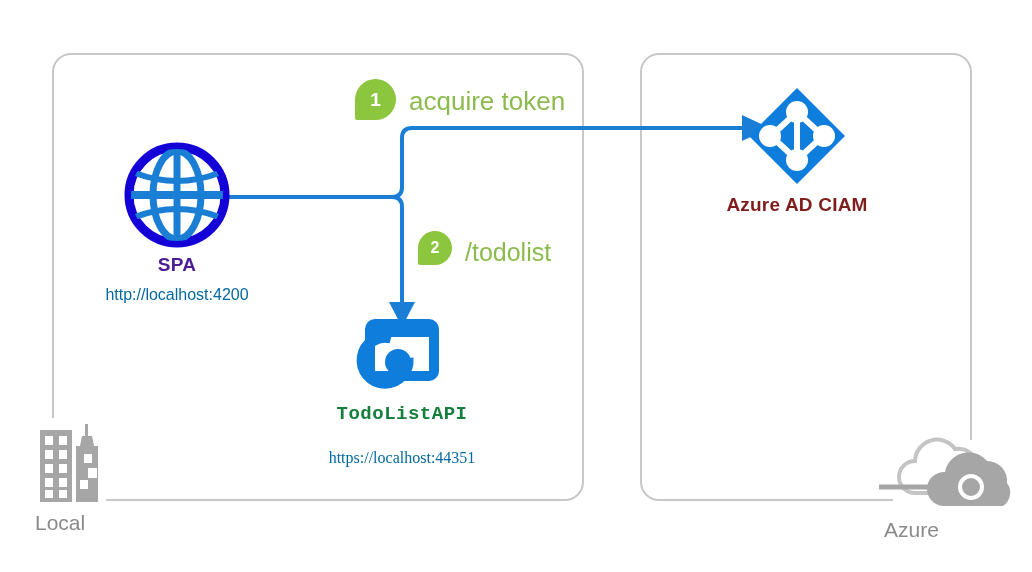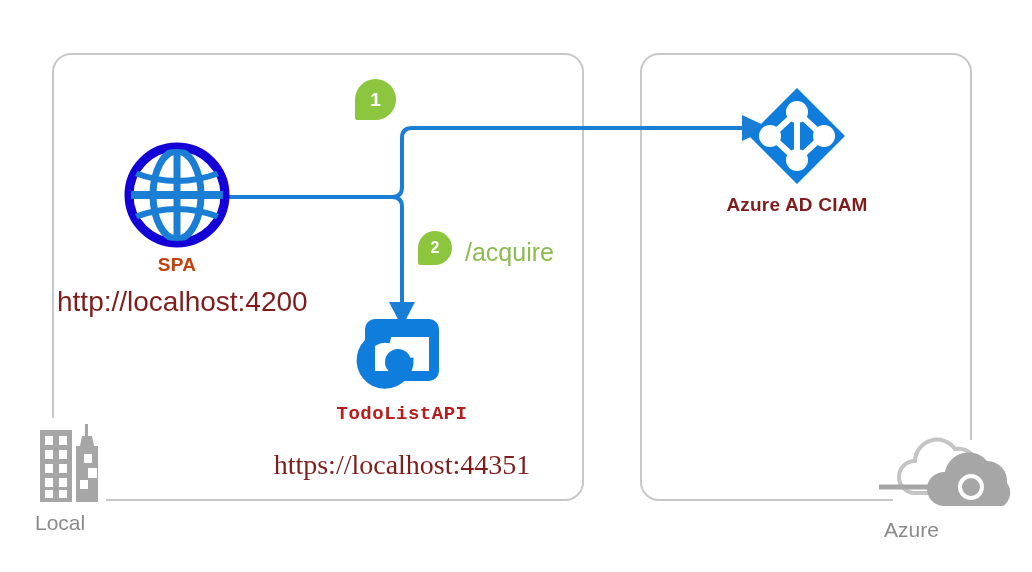--- a/index.html
+++ b/index.html
@@ -41,23 +41,23 @@
     letter-spacing: 0.2px;
   }
   .node-title.mono {
     font-family: "Liberation Mono", monospace;
     font-size: 19px;
     font-weight: bold;
     letter-spacing: 0.5px;
   }
   .node-sub {
     font-family: "Liberation Sans", sans-serif;
-    font-size: 28px;
+    font-size: 16px;
     font-weight: normal;
-    color: #7f1d1d;
+    color: #0369a1;
   }
 
   
   .step {
     position: absolute;
     display: flex;
     align-items: flex-start;
     white-space: nowrap;
   }
   .badge {
@@ -198,39 +198,40 @@
       <path d="M 50 63 A 17 17 0 0 1 52 29 A 24 24 0 0 1 94 18 A 20 20 0 0 1 114 40
                A 16 16 0 0 1 110 63 Z" fill="#a6a6a6"></path>
 
       <line x1="-14" y1="44" x2="76" y2="44" stroke="#a6a6a6" stroke-width="5"></line>
       <circle cx="78" cy="44" r="11" fill="#a6a6a6" stroke="#ffffff" stroke-width="4"></circle>
     </g>
 
   </svg>
 
   <div class="node" style="left:57px; top:254px; width:240px;">
-    <div class="node-title" style="color:#c2410c;">SPA</div>
+    <div class="node-title" style="color:#4c1d95;">SPA</div>
     <div class="node-sub" style="margin-top:10px;">http://localhost:4200</div>
   </div>
 
   <div class="node" style="left:252px; top:403px; width:300px;">
-    <div class="node-title mono" style="color:#b91c1c;">TodoListAPI</div>
+    <div class="node-title mono" style="color:#15803d;">TodoListAPI</div>
     <div class="node-sub" style="margin-top:24px;font-family:Liberation Serif, serif;">https://localhost:44351</div>
   </div>
 
   <div class="node" style="left:677px; top:194px; width:240px;">
     <div class="node-title" style="color:#7f1d1d;">Azure AD CIAM</div>
   </div>
 
   <div class="step" style="left:355px; top:79px;">
     <div class="badge" style="background:#8cc63e; width:41px; height:41px; font-size:19px;">1</div>
+    <div class="step-label" style="color:#8cbb4d; font-size:26px; margin-left:13px; margin-top:9px;">acquire token</div>
   </div>
 
   <div class="step" style="left:418px; top:231px;">
     <div class="badge" style="background:#8cc63e; width:34px; height:34px; font-size:16px;">2</div>
-    <div class="step-label" style="color:#8cbb4d; font-size:25px; margin-left:13px; margin-top:9px;">/acquire</div>
+    <div class="step-label" style="color:#8cbb4d; font-size:25px; margin-left:13px; margin-top:9px;">/todolist</div>
   </div>
 
   <div class="zone-caption" style="left:35px; top:511px;text-align:center;">Local</div>
 
   <div class="zone-caption" style="left:884px; top:518px;">Azure</div>
 
 </div>
 
 </body></html>

